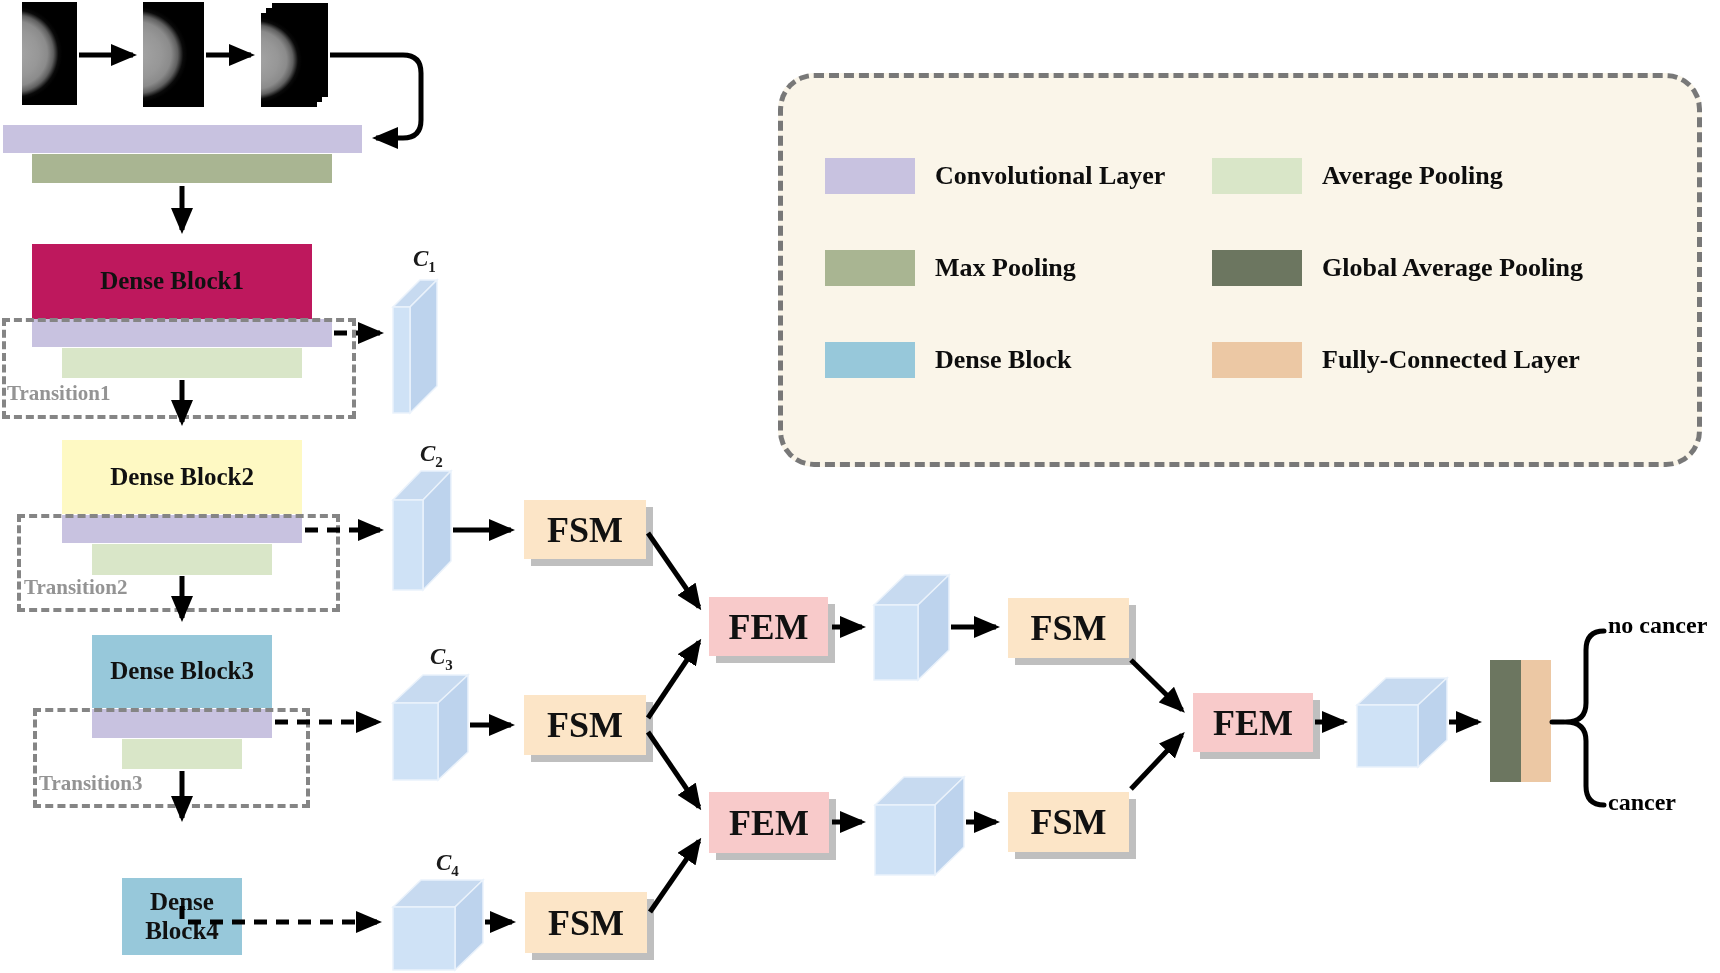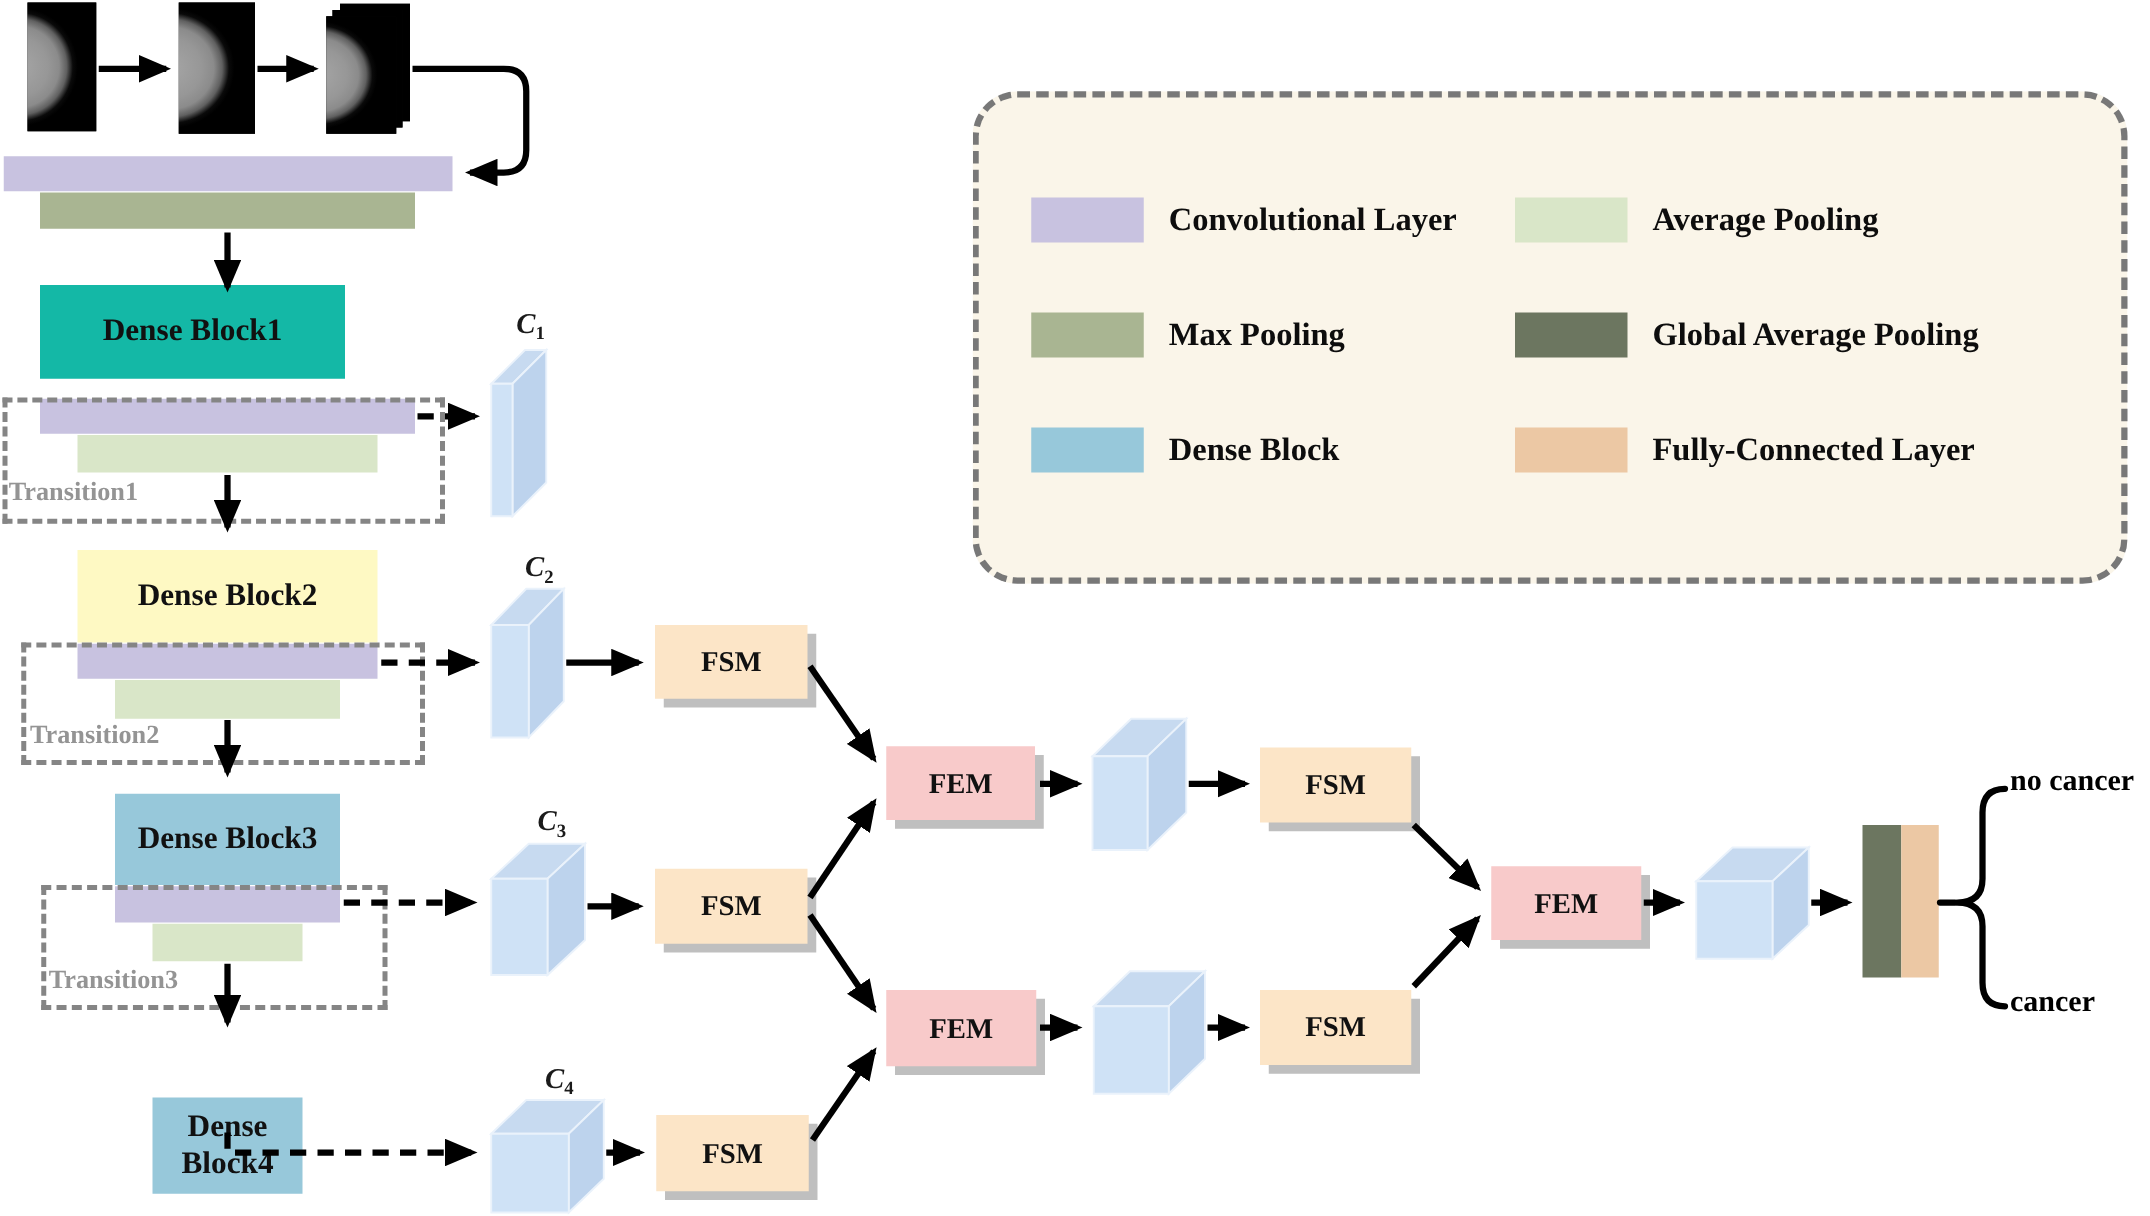--- a/index.html
+++ b/index.html
@@ -12,21 +12,21 @@
     position:absolute; background:#050505;
     background-image:radial-gradient(ellipse 100% 54% at -12% 50%,
       #a6a6a6 0%, #979797 42%, #8b8b8b 58%, #606060 69%, #0a0a0a 78%, #000 85%);
   }
   .dense{
     position:absolute; display:flex; align-items:center; justify-content:center;
     font-weight:bold; font-size:25px; color:#111; text-align:center; line-height:1.15;
   }
   .module{
     position:absolute; display:flex; align-items:center; justify-content:center;
-    font-weight:bold; font-size:23px; color:#111;
+    font-weight:bold; font-size:36px; color:#111;
     box-shadow:7px 7px 0 #bfbfbf;
   }
   .transition-box{
     position:absolute; border:4px dashed #858585; background:transparent;
   }
   .transition-label{
     position:absolute; color:#949494; font-weight:bold; font-size:21px; white-space:nowrap;
   }
   .cmap-label{
     position:absolute; font-weight:bold; font-size:23px; color:#1a1a1a; font-style:italic; white-space:nowrap;
@@ -53,21 +53,21 @@
 
   <div class="mammo" style="left:22px;top:2px;width:55px;height:103px;"></div>
   <div class="mammo" style="left:143px;top:2px;width:61px;height:105px;"></div>
   <div class="mammo" style="left:272px;top:3px;width:56px;height:94px;"></div>
   <div class="mammo" style="left:266px;top:8px;width:56px;height:94px;"></div>
   <div class="mammo" style="left:261px;top:13px;width:56px;height:94px;"></div>
 
   <div class="bar" style="left: 3px; top: 125px; width: 359px; height: 28px; background-color: rgb(200, 194, 224);"></div>
   <div class="bar" style="left: 32px; top: 154px; width: 300px; height: 29px; background-color: rgb(169, 181, 146);"></div>
 
-  <div class="dense" style="left: 32px; top: 228px; width: 244px; height: 75px; background-color: #14b8a6;">
+  <div class="dense" style="left: 32px; top: 244px; width: 280px; height: 75px; background-color: #be185d;">
     <span>Dense Block1</span>
   </div>
   <div class="dense" style="left: 62px; top: 440px; width: 240px; height: 74px; background-color: #fef9c3;">
     <span>Dense Block2</span>
   </div>
   <div class="dense" style="left: 92px; top: 635px; width: 180px; height: 73px; background-color: rgb(151, 200, 218);">
     <span>Dense Block3</span>
   </div>
   <div class="dense" style="left: 122px; top: 878px; width: 120px; height: 77px; background-color: rgb(151, 200, 218);">
     <span>Dense Block4</span>

